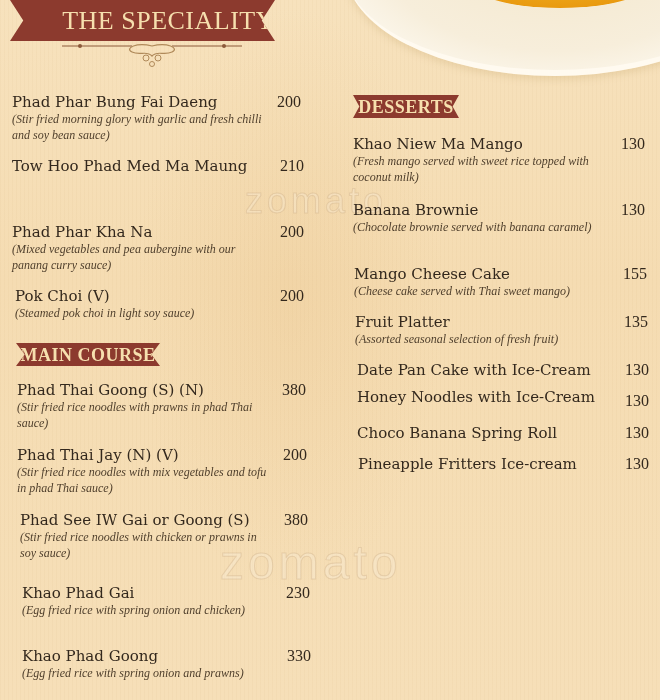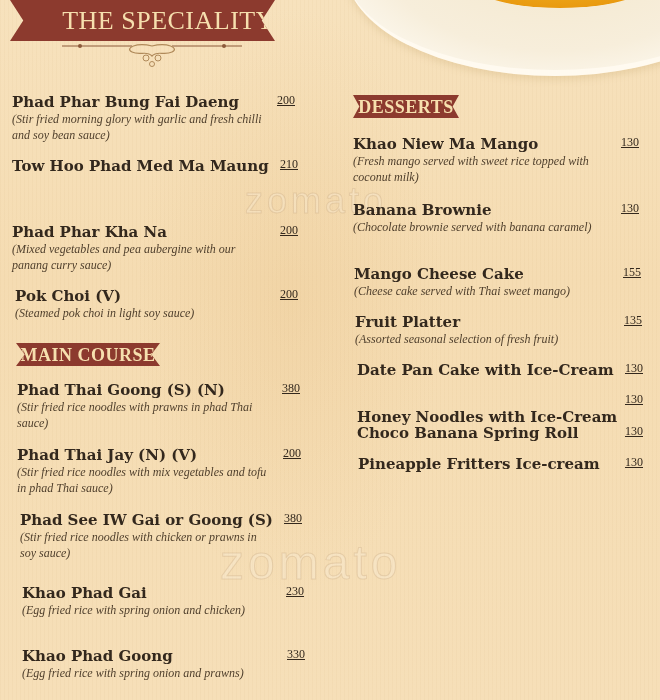--- a/index.html
+++ b/index.html
@@ -37,30 +37,28 @@
       text-align: right;
     }
     .banner-small { height: 23px; line-height: 24px; font-size: 18px; font-weight: bold; }
     .flourish {
       position: absolute; left: 62px; top: 42px; width: 180px; height: 26px;
     }
     .item { position: absolute; }
     .item .name {
       font-size: 15px; color: #33281d; white-space: nowrap; line-height: 18px;
       font-family: "DejaVu Serif", serif;
-      font-weight: bold;
     }
     .item .desc {
       font-size: 12px; font-style: italic; color: #4f3f2c; line-height: 16px;
       font-family: "Liberation Serif", serif;
     }
     .price {
-      position: absolute; font-size: 12px; color: #33281d;
+      position: absolute; font-size: 16px; color: #33281d;
       font-family: "Liberation Serif", serif;
-      text-decoration: underline;
     }
     .watermark {
       position: absolute; color: rgba(255,255,255,0.18); font-size: 48px;
       font-family: "Liberation Sans", sans-serif; letter-spacing: 4px;
       -webkit-text-stroke: 1px rgba(200,170,130,0.35);
     }
   </style>
 </head>
 <body>
 
@@ -161,21 +159,21 @@
   <div class="name">Fruit Platter</div>
   <div class="desc">(Assorted seasonal selection of fresh fruit)</div>
 </div>
 <div class="price" style="left:624px; top:313px;">135</div>
 
 <div class="item" style="left:357px; top:361px; width:270px;">
   <div class="name">Date Pan Cake with Ice-Cream</div>
 </div>
 <div class="price" style="left:625px; top:361px;">130</div>
 
-<div class="item" style="left:357px; top:408px; width:270px;">
+<div class="item" style="left:357px; top:388px; width:270px;">
   <div class="name">Honey Noodles with Ice-Cream</div>
 </div>
 <div class="price" style="left:625px; top:392px;">130</div>
 
 <div class="item" style="left:357px; top:424px; width:270px;">
   <div class="name">Choco Banana Spring Roll</div>
 </div>
 <div class="price" style="left:625px; top:424px;">130</div>
 
 <div class="item" style="left:358px; top:455px; width:270px;">

